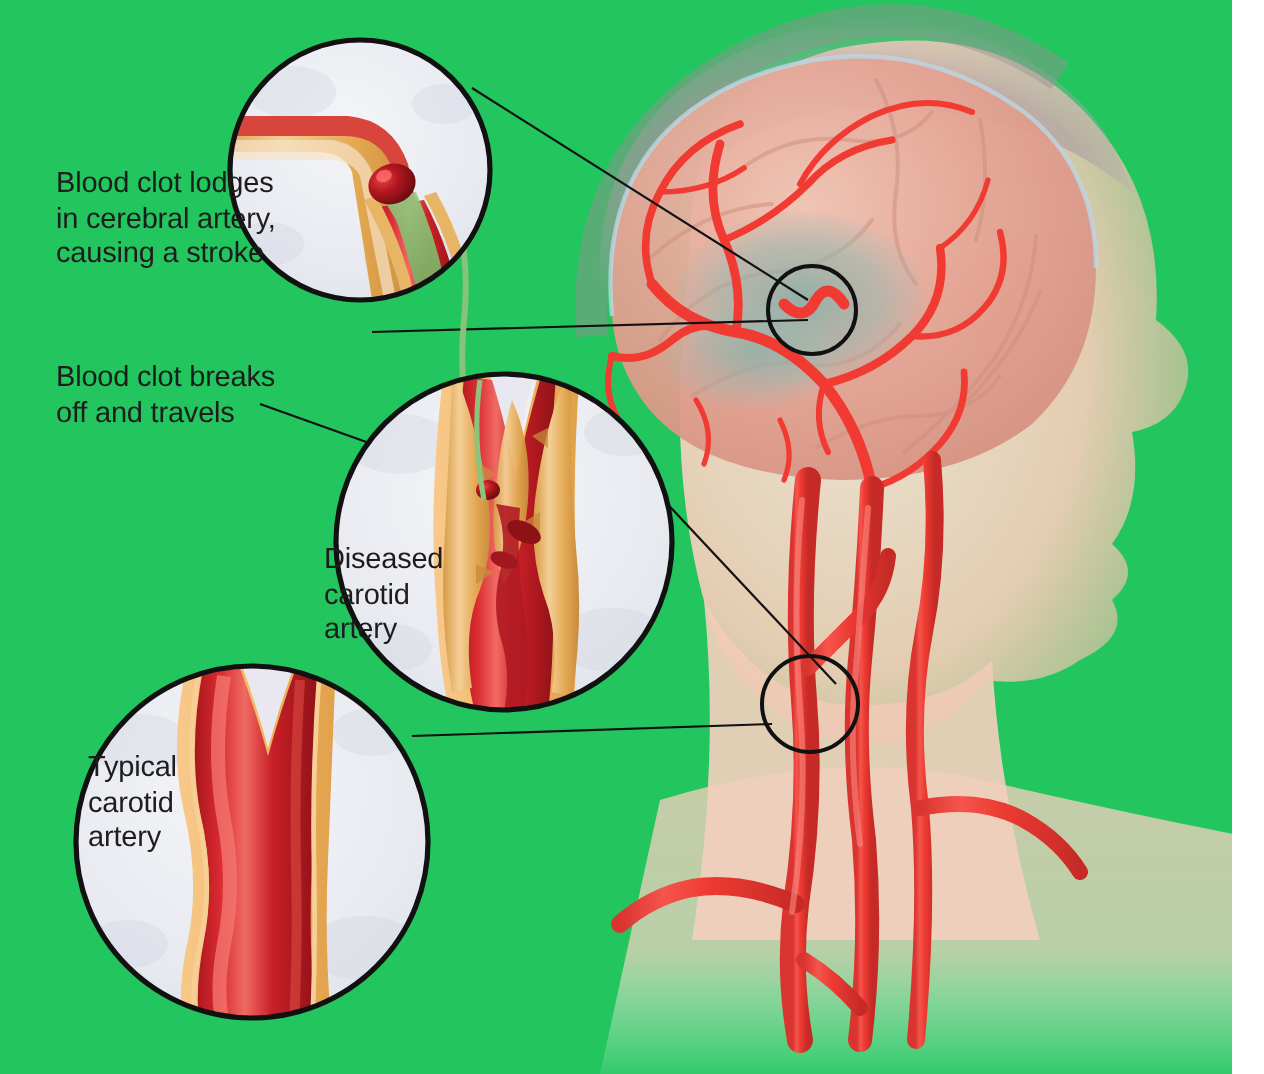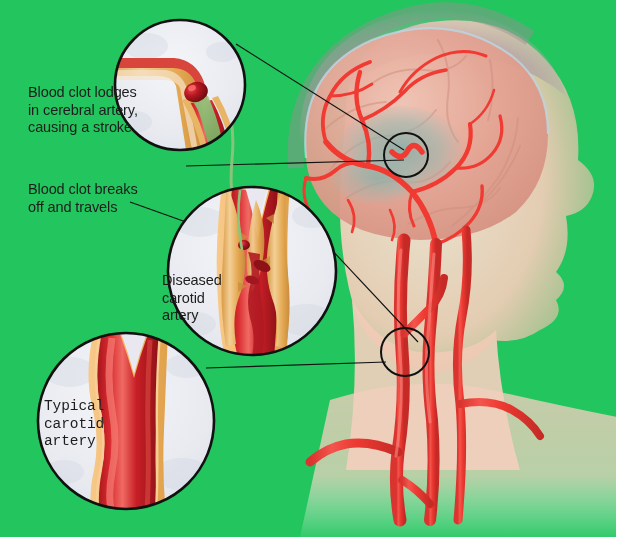--- a/index.html
+++ b/index.html
@@ -26,21 +26,21 @@
     color: #1d1d1d;
     font-family: "Liberation Sans", sans-serif;
     font-size: 14.5px;
     line-height: 17.5px;
     white-space: pre-line;
     letter-spacing: -0.1px;
   }
   #label-stroke   { left: 28px;  top: 84px;  }
   #label-breaks   { left: 28px;  top: 181px; }
   #label-diseased { left: 122px; top: 272px; margin-left: 40px; }
-  #label-typical  { left: 44px;  top: 398px; font-family: Liberation Mono, monospace; }
+  #label-typical  { left: 44px;  top: 376px; }
 
   #copyright {
     position: absolute;
     left: 5px;
     top: 521px;
     font-family: "Liberation Sans", sans-serif;
     font-size: 8.2px;
     letter-spacing: 0.2px;
     color: #3a3a3a;
     white-space: nowrap;

